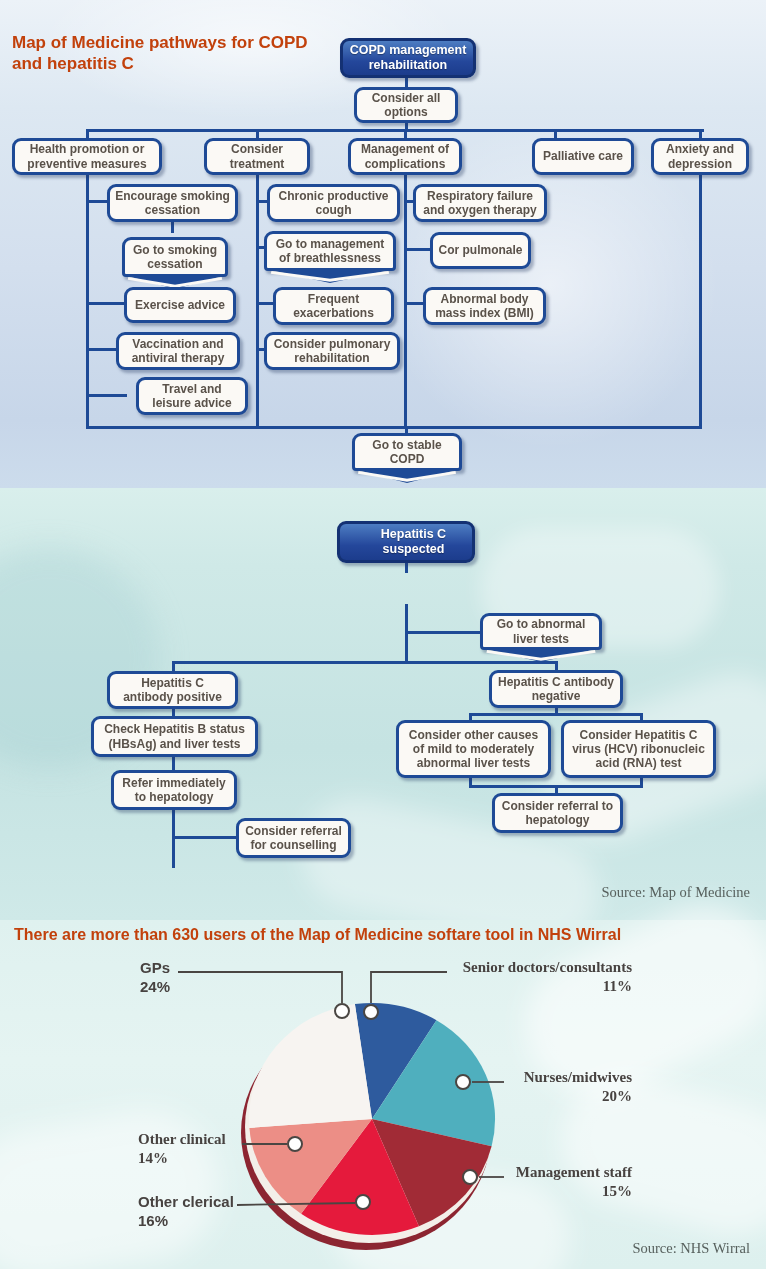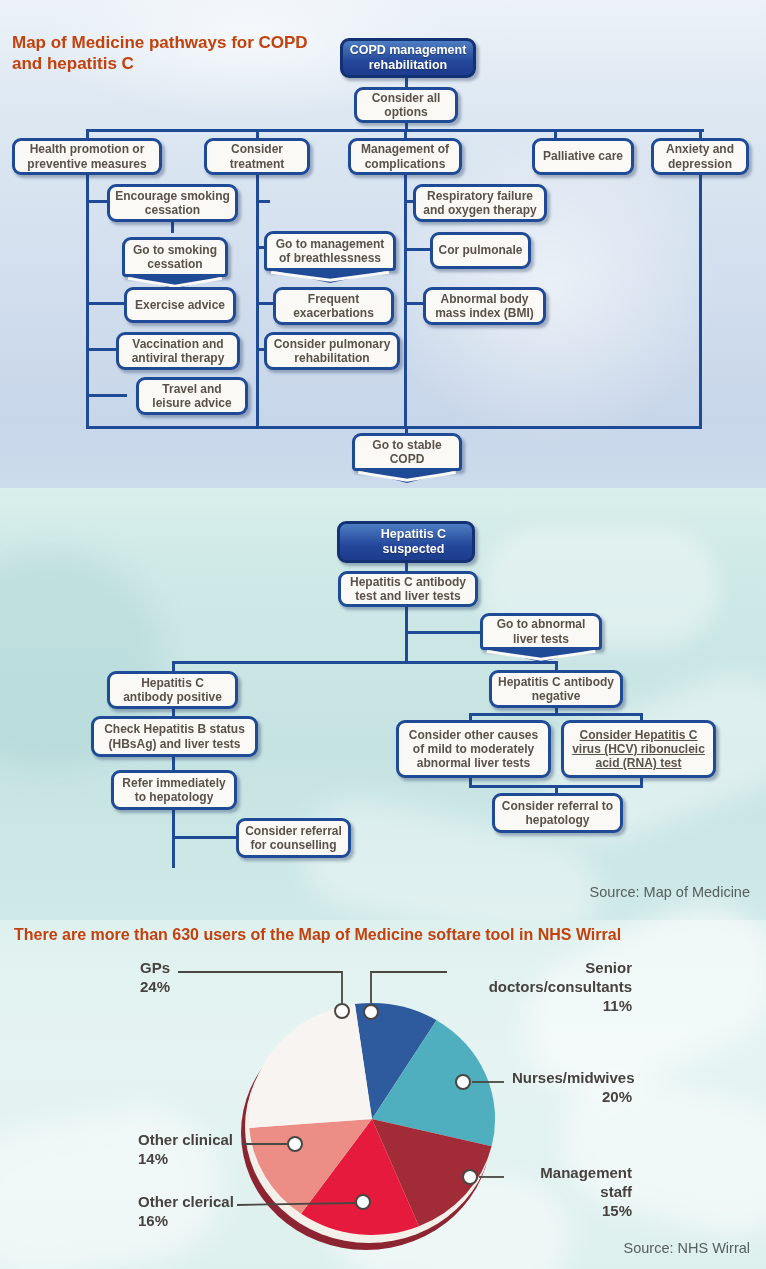--- a/index.html
+++ b/index.html
@@ -26,21 +26,21 @@
   
   .pn{position:absolute;}
   .pn-body{box-sizing:border-box;width:100%;background:#fbf9f5;border:3px solid #1e4a96;border-radius:9px 9px 4px 4px;
       color:#5a524a;font-weight:bold;font-size:12px;line-height:1.18;display:flex;align-items:center;justify-content:center;
       text-align:center;padding:2px 5px;box-shadow:2.5px 3px 3px rgba(35,55,95,.35);}
   .pn-v{position:absolute;left:2px;width:calc(100% - 4px);height:15px;top:calc(100% - 2px);}
 
   .title{position:absolute;font-weight:bold;color:#c2410c;}
   .source{position:absolute;font-size:14.5px;color:#57605d;}
   .plabel{position:absolute;font-weight:bold;font-size:15px;line-height:19px;color:#474240;}
-  .tr{text-align:right;}
+  .tr{text-align:right;font-family:Liberation Serif, serif;}
 </style>
 </head>
 <body>
 
 <div class="canvas">
 
   <div class="sec sec1">
     <div class="bgshape" style="left:380px;top:120px;width:340px;height:330px;background:radial-gradient(ellipse at center,rgba(255,255,255,.55),rgba(255,255,255,0) 70%);"></div>
     <div class="bgshape" style="left:40px;top:-40px;width:420px;height:160px;background:radial-gradient(ellipse at center,rgba(255,255,255,.6),rgba(255,255,255,0) 70%);"></div>
   </div>
@@ -128,20 +128,23 @@
   <div class="nd" style="left:124px;top:287px;width:112px;height:36px;">
       <span>Exercise advice</span>
     </div>
   <div class="nd" style="left:116px;top:332px;width:124px;height:38px;">
       <span>Vaccination and antiviral therapy</span>
     </div>
   <div class="nd" style="left:124px;top:377px;width:112px;height:38px;margin-left:12px;">
       <span>Travel and leisure advice</span>
     </div>
 
+  <div class="nd" style="left:267px;top:184px;width:133px;height:38px;">
+      <span>Chronic productive cough</span>
+    </div>
   <div class="pn" style="left:264px;top:231px;width:132px;">
     <div class="pn-body" style="height:40px;">
         <span>Go to management of breathlessness</span>
       </div>
     <svg class="pn-v" viewBox="0 0 100 16" preserveAspectRatio="none">
         <polygon points="0,0 100,0 50,15" fill="#1e4a96"></polygon>
         <polyline points="4,3.5 50,12 96,3.5" fill="none" stroke="#fbf9f5" stroke-width="3"></polyline>
       </svg>
   </div>
   <div class="nd" style="left:273px;top:287px;width:121px;height:38px;">
@@ -186,23 +189,20 @@
   <div class="ln" style="left:469px;top:713px;width:3px;height:9px;"></div>
   <div class="ln" style="left:640px;top:713px;width:3px;height:9px;"></div>
   <div class="ln" style="left:469px;top:777px;width:3px;height:11px;"></div>
   <div class="ln" style="left:640px;top:777px;width:3px;height:11px;"></div>
   <div class="ln" style="left:469px;top:785px;width:174px;height:3px;"></div>
   <div class="ln" style="left:555px;top:786px;width:3px;height:9px;"></div>
 
   <div class="nd dk" style="left:337px;top:521px;width:138px;height:42px;padding-left:20px;">
       <span>Hepatitis C suspected</span>
     </div>
-  <div class="nd" style="left:338px;top:571px;width:140px;height:36px;">
-      <span>Hepatitis C antibody test and liver tests</span>
-    </div>
   <div class="pn" style="left:480px;top:613px;width:122px;">
     <div class="pn-body" style="height:37px;">
         <span>Go to abnormal liver tests</span>
       </div>
     <svg class="pn-v" viewBox="0 0 100 16" preserveAspectRatio="none">
         <polygon points="0,0 100,0 50,15" fill="#1e4a96"></polygon>
         <polyline points="4,3.5 50,12 96,3.5" fill="none" stroke="#fbf9f5" stroke-width="3"></polyline>
       </svg>
   </div>
   <div class="nd" style="left:107px;top:671px;width:131px;height:38px;">
@@ -216,21 +216,21 @@
     </div>
   <div class="nd" style="left:236px;top:818px;width:115px;height:40px;">
       <span>Consider referral for counselling</span>
     </div>
   <div class="nd" style="left:489px;top:670px;width:134px;height:38px;">
       <span>Hepatitis C antibody negative</span>
     </div>
   <div class="nd" style="left:396px;top:720px;width:155px;height:58px;">
       <span>Consider other causes of mild to moderately abnormal liver tests</span>
     </div>
-  <div class="nd" style="left:561px;top:720px;width:155px;height:58px;text-decoration:underline;">
+  <div class="nd" style="left:561px;top:720px;width:155px;height:58px;">
       <span>Consider Hepatitis C virus (HCV) ribonucleic acid (RNA) test</span>
     </div>
   <div class="nd" style="left:492px;top:793px;width:131px;height:40px;">
       <span>Consider referral to hepatology</span>
     </div>
 
   <div class="source tr" style="right:16px;top:884px;">Source: Map of Medicine</div>
 
   <div class="title" style="left:14px;top:926px;width:740px;font-size:16px;">There are more than 630 users of the Map of Medicine softare tool in NHS Wirral</div>
 
@@ -275,21 +275,21 @@
     <div>11%</div>
   </div>
   <div class="plabel tr" style="left:512px;top:1068px;width:120px;">
     <div>Nurses/midwives</div>
     <div>20%</div>
   </div>
   <div class="plabel tr" style="left:512px;top:1163px;width:120px;">
     <div>Management staff</div>
     <div>15%</div>
   </div>
-  <div class="plabel" style="left:138px;top:1130px;">
+  <div class="plabel" style="left:138px;top:1130px;font-family:Liberation Serif, serif;">
     <div>Other clinical</div>
     <div>14%</div>
   </div>
   <div class="plabel" style="left:138px;top:1192px;">
     <div>Other clerical</div>
     <div>16%</div>
   </div>
 
   <div class="source tr" style="right:16px;top:1240px;">Source: NHS Wirral</div>
 

